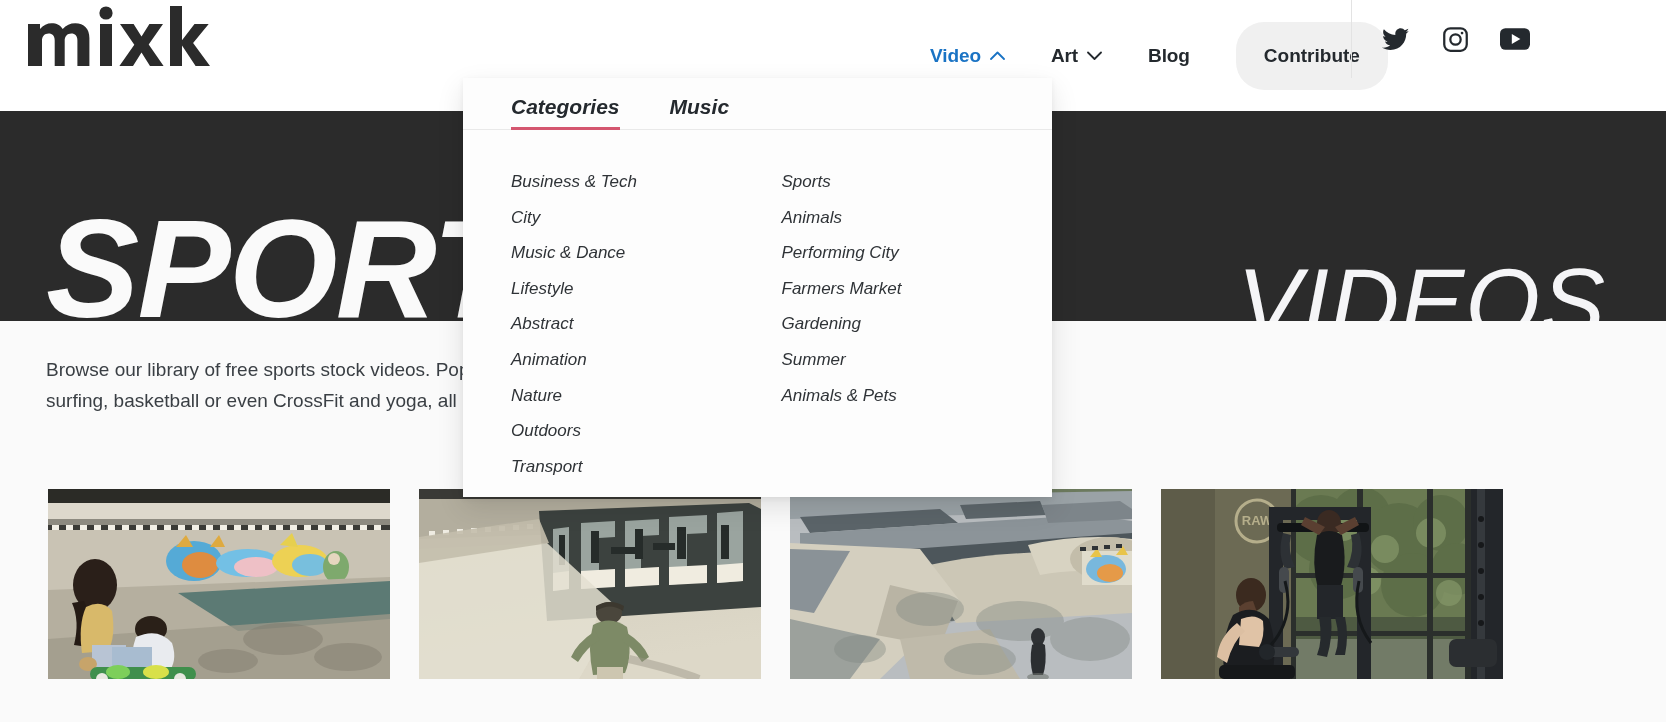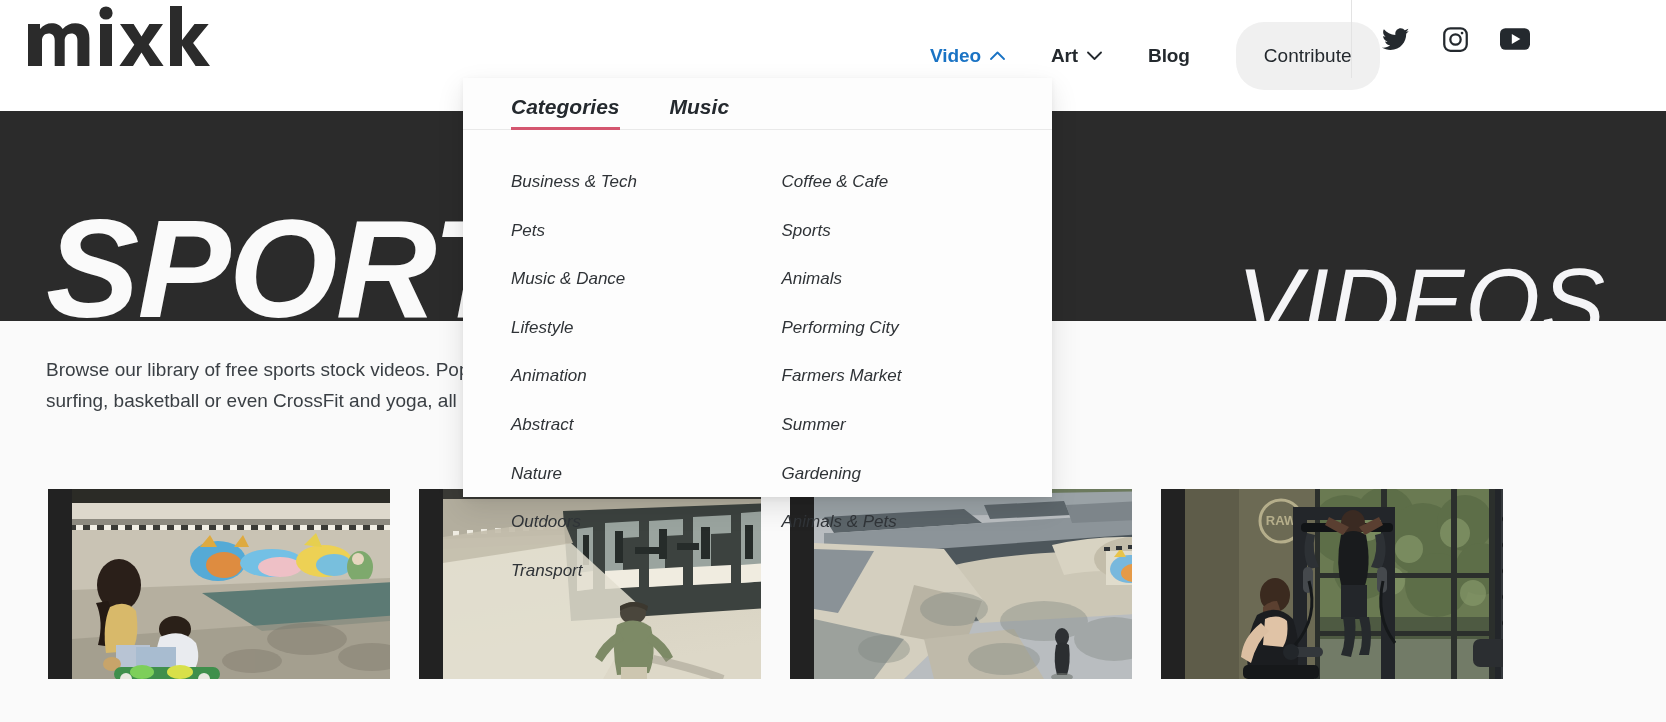--- a/index.html
+++ b/index.html
@@ -30,21 +30,21 @@
     font-size:19px; font-weight:700; color:#24292e;
     padding:10px 0; margin-right:46px;
     letter-spacing:-0.1px;
     cursor:pointer; white-space:nowrap;
   }
   .nav-item.active { color:#1a73c4; }
   .chev { width:15px; height:9px; display:inline-block; position:relative; }
   .chev svg { display:block; }
   .contribute {
     background:#f0f0f0; border-radius:28px;
-    padding:23px 28px; font-size:19px; font-weight:400; color:#24292e;
+    padding:23px 28px; font-size:19px; font-weight:700; color:#24292e;
     white-space:nowrap; cursor:pointer;
   }
   .divider-v {
     position:absolute; left:1351px; top:0px; width:1px; height:78px;
     background:#e3e3e3;
   }
   .socials {
     position:absolute; left:1380px; top:0; height:78px;
     display:flex; align-items:center; gap:30px;
   }
@@ -79,21 +79,21 @@
   }
 
   
   .grid {
     position:absolute; left:48px; top:168px;
     display:flex; gap:29px;
   }
   .card {
     width:342px; height:190px;
     overflow:hidden; position:relative;
-    background:#222; cursor:pointer;padding-left:24px;
+    background:#222; cursor:pointer;
   }
   .card svg { display:block; width:342px; height:190px; }
 
   
   .dropdown {
     position:absolute; left:463px; top:78px;
     width:589px; height:419px;
     background:#fdfdfd; z-index:60;
     box-shadow: 0 10px 26px rgba(0,0,0,0.11), 0 2px 6px rgba(0,0,0,0.06);
     font-style: italic;
@@ -108,21 +108,21 @@
     font-size:21px; font-weight:700; color:#24292e;
     padding-bottom:10px; cursor:pointer; position:relative;
   }
   .dd-tab.active::after {
     content:""; position:absolute; left:0; right:0; bottom:-1px;
     height:3px; background:#d4566f;
   }
   .dd-cols {
     display:flex; padding:34px 0 0 48px;
   }
-  .dd-col { width:275px; display:flex; flex-direction:column; gap:13px; }
+  .dd-col { width:275px; display:flex; flex-direction:column; gap:0; }
   .dd-link {
     font-size:17px; color:#2f3337; line-height:35.6px;
     cursor:pointer; white-space:nowrap;
   }
 </style>
 </head>
 <body>
 
 <div id="root">
 
@@ -511,35 +511,34 @@
   <div class="dropdown">
 
     <div class="dd-tabs">
       <div class="dd-tab active">Categories</div>
       <div class="dd-tab">Music</div>
     </div>
 
     <div class="dd-cols">
       <div class="dd-col">
         <a class="dd-link">Business &amp; Tech</a>
-        <a class="dd-link">Pets</a>
+        <a class="dd-link">City</a>
         <a class="dd-link">Music &amp; Dance</a>
         <a class="dd-link">Lifestyle</a>
+        <a class="dd-link">Abstract</a>
         <a class="dd-link">Animation</a>
-        <a class="dd-link">Abstract</a>
         <a class="dd-link">Nature</a>
         <a class="dd-link">Outdoors</a>
         <a class="dd-link">Transport</a>
       </div>
       <div class="dd-col">
-        <a class="dd-link">Coffee &amp; Cafe</a>
         <a class="dd-link">Sports</a>
         <a class="dd-link">Animals</a>
         <a class="dd-link">Performing City</a>
         <a class="dd-link">Farmers Market</a>
+        <a class="dd-link">Gardening</a>
         <a class="dd-link">Summer</a>
-        <a class="dd-link">Gardening</a>
         <a class="dd-link">Animals &amp; Pets</a>
       </div>
     </div>
   </div>
 
 </div>
 
 </body></html>

